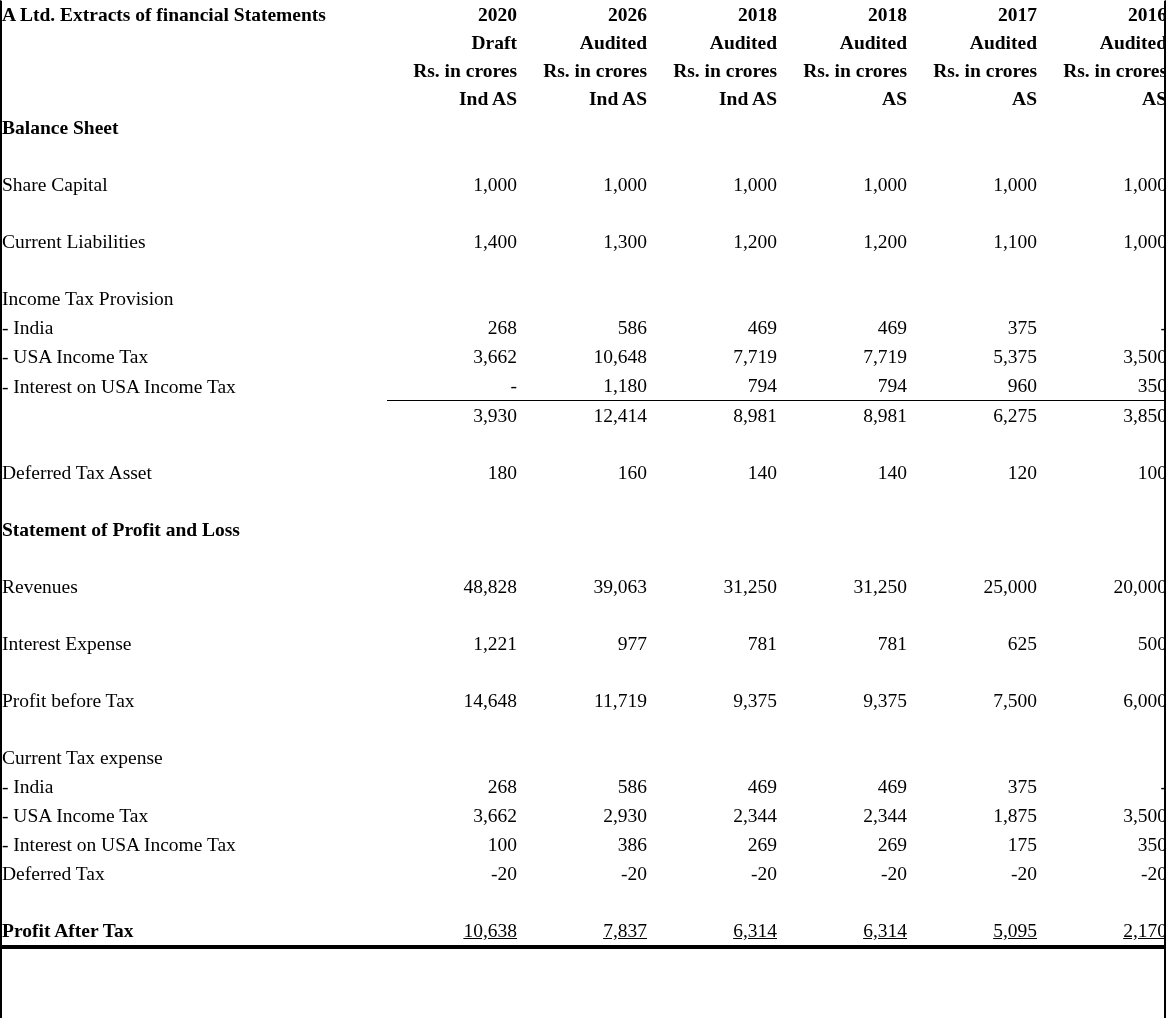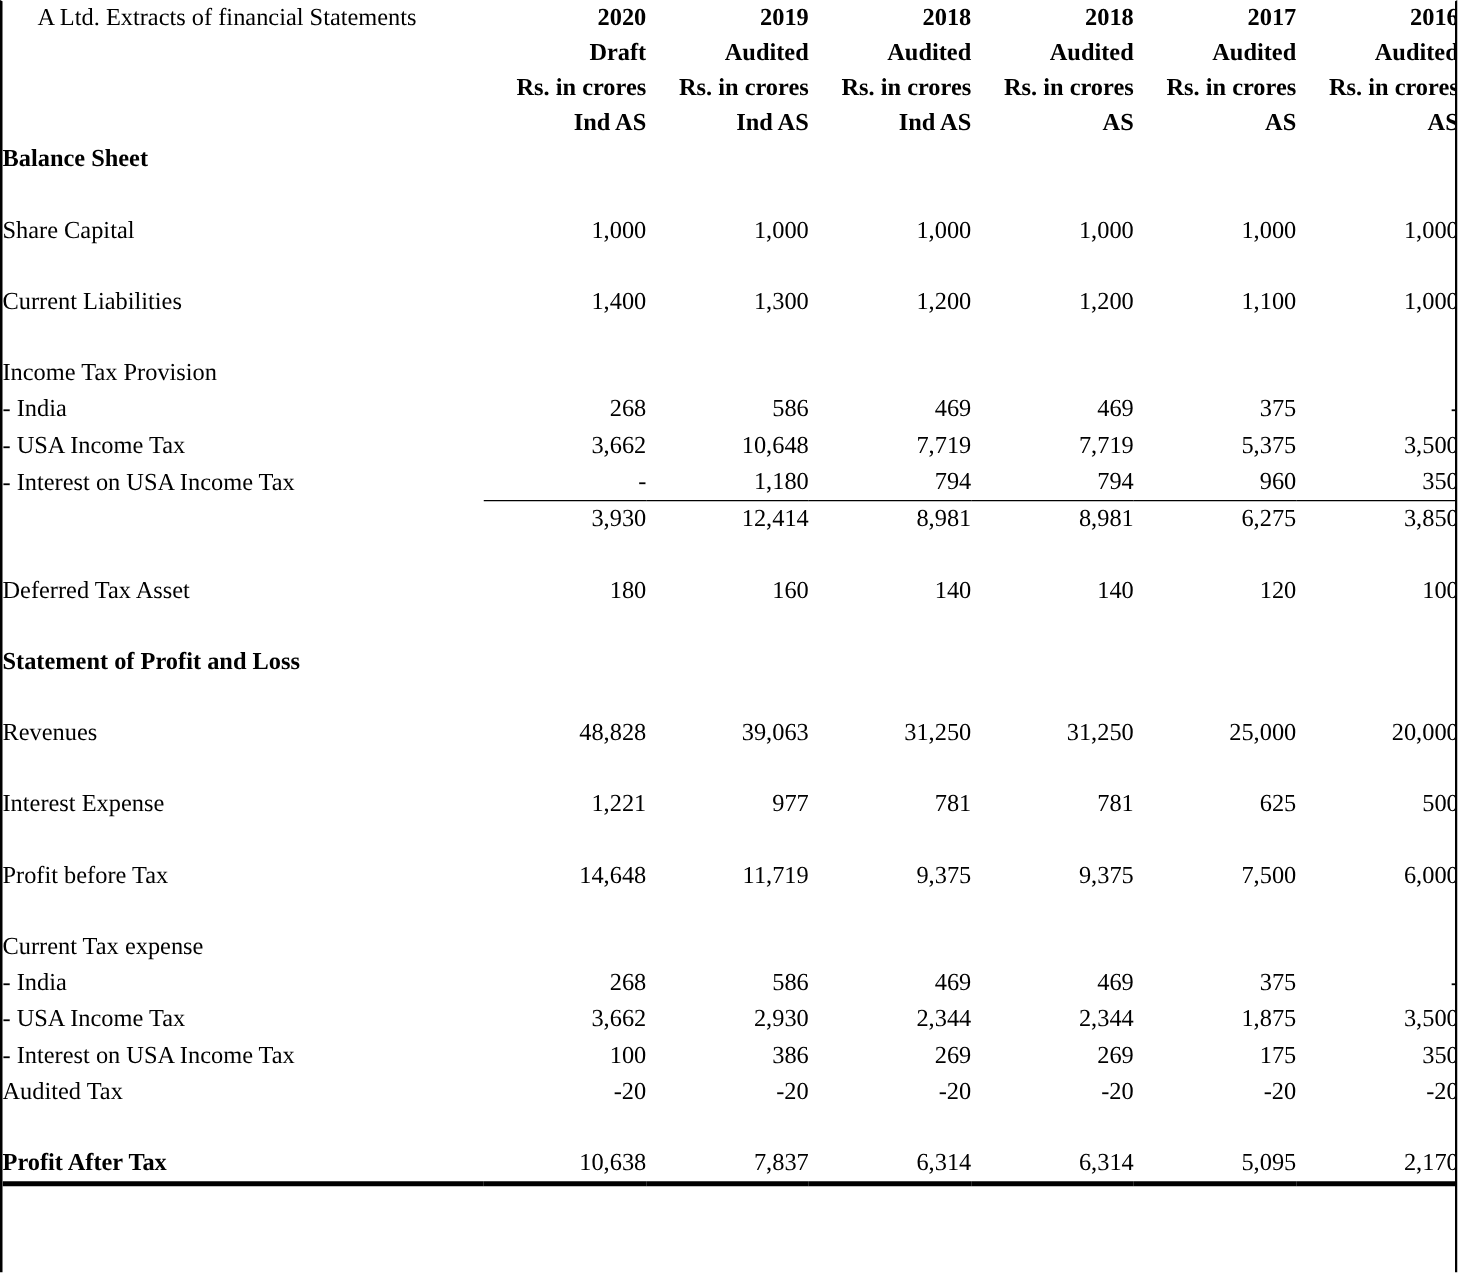--- a/index.html
+++ b/index.html
@@ -55,36 +55,36 @@
 
   .bold { font-weight: bold; }
 
   
   tr.hdr td {
     font-weight: bold;
     line-height: 28px;
     height: 28px;
   }
   tr.hdr td.num { padding-right: 0; }
-  tr.hdr-title td.label { font-weight: normal; padding-left: 28px; }
+  tr.hdr-title td.label { font-weight: bold; }
 
   
   tr.spacer td { height: 28px; line-height: 28px; }
 
   
   tr.ruled td.num {
     border-top: 1.6px solid #000;
   }
 
   
   tr.final td {
     border-bottom: 4px solid #000;
     font-weight: bold;
   }
-  tr.final td.num { font-weight: normal; }
+  tr.final td.num { font-weight: normal; text-decoration: underline; }
 
   
   tr.topline td { border-top: 0; }
 </style>
 </head>
 <body>
 
 <div id="sheet">
   <table class="fin">
     <colgroup>
@@ -94,21 +94,21 @@
         <col class="c-data">
       <col class="c-data">
         <col class="c-data">
         <col class="c-data">
     </colgroup>
     <tbody>
 
       <tr class="hdr hdr-title topline">
         <td class="label">A Ltd. Extracts of financial Statements</td>
         <td class="num">2020</td>
-        <td class="num">2019</td>
+        <td class="num">2026</td>
         <td class="num">2018</td>
         <td class="num">2018</td>
         <td class="num">2017</td>
         <td class="num">2016</td>
       </tr>
 
       <tr class="hdr">
         <td class="label"></td>
         <td class="num">Draft</td>
         <td class="num">Audited</td>
@@ -393,21 +393,21 @@
         <td class="label">- Interest on USA Income Tax</td>
         <td class="num">100</td>
         <td class="num">386</td>
         <td class="num">269</td>
         <td class="num">269</td>
         <td class="num">175</td>
         <td class="num">350</td>
       </tr>
 
       <tr>
-        <td class="label">Audited Tax</td>
+        <td class="label">Deferred Tax</td>
         <td class="num">-20</td>
         <td class="num">-20</td>
         <td class="num">-20</td>
         <td class="num">-20</td>
         <td class="num">-20</td>
         <td class="num">-20</td>
       </tr>
 
 
       <tr class="spacer">

